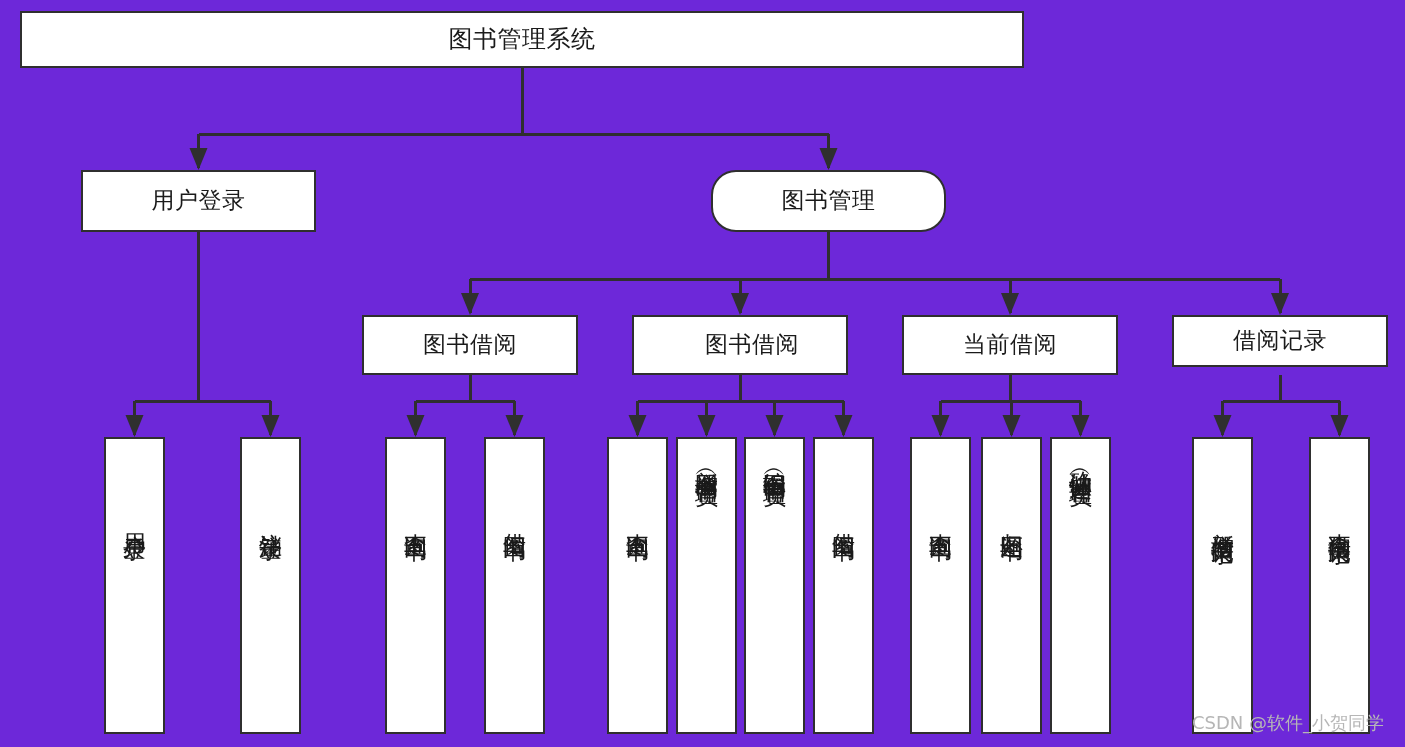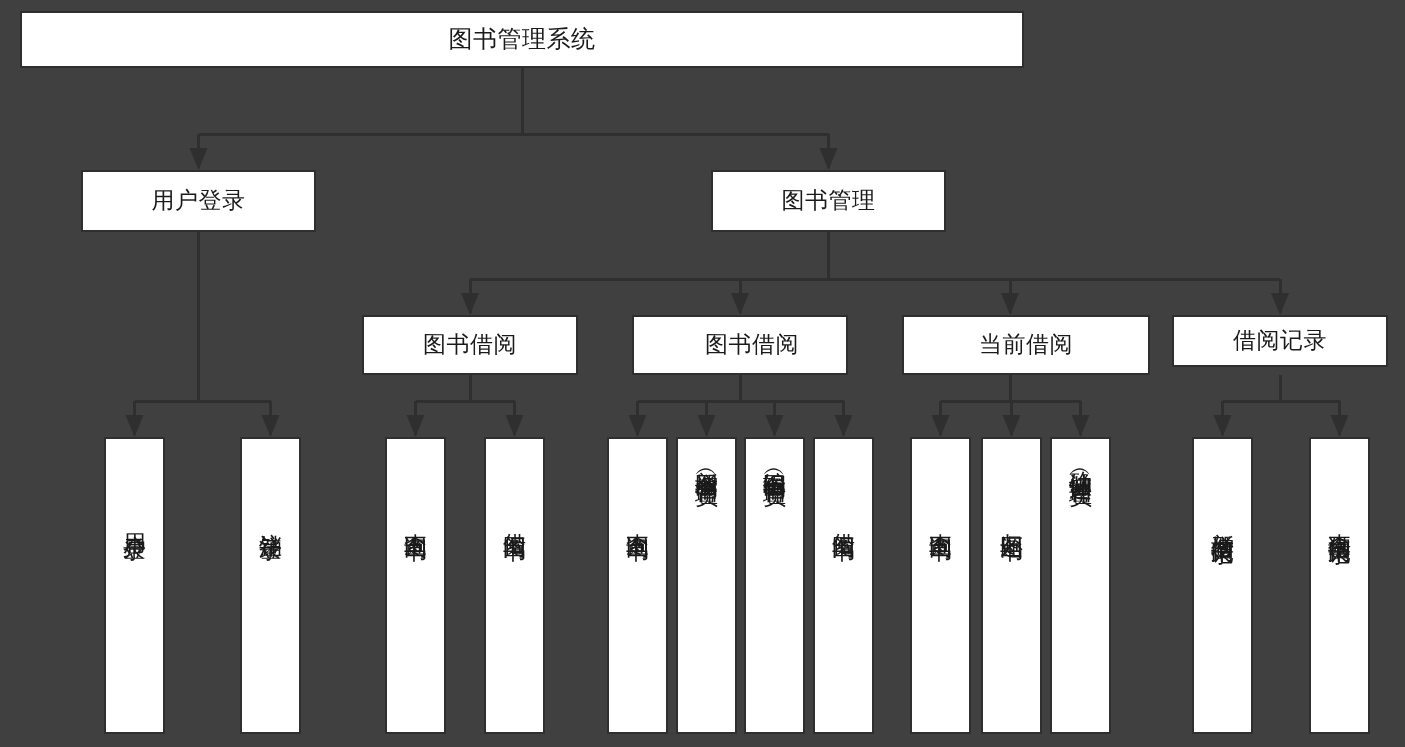--- a/index.html
+++ b/index.html
@@ -7,21 +7,21 @@
     padding: 0;
     background: #ffffff;
   }
   body {
     font-family: "DejaVu Sans", "Liberation Sans", sans-serif;
   }
   #canvas {
     position: relative;
     width: 1405px;
     height: 747px;
-    background: #404040;
+    background: #6d28d9;
     overflow: hidden;
   }
   #edges {
     position: absolute;
     left: 0;
     top: 0;
     width: 1405px;
     height: 747px;
   }
   .node {
@@ -131,30 +131,30 @@
       <line x1="1339.5" y1="401" x2="1339.5" y2="435" stroke="#2f2f2f" stroke-width="3" shape-rendering="crispEdges"></line>
       <path d="M 1330.5 415 L 1348.5 415 L 1339.5 437 Z" fill="#2f2f2f"></path>
     </svg>
   <div id="nodes">
       <div class="node horizontal root" style="left: 20px; top: 11px; width: 1004px; height: 57px;">
         <span class="node-label">图书管理系统</span>
       </div>
       <div class="node horizontal" style="left: 81px; top: 170px; width: 235px; height: 62px;">
         <span class="node-label">用户登录</span>
       </div>
-      <div class="node horizontal" style="left: 711px; top: 170px; width: 235px; height: 62px;">
+      <div class="node horizontal" style="left: 711px; top: 170px; width: 235px; height: 62px; border-radius: 25px;">
         <span class="node-label">图书管理</span>
       </div>
       <div class="node horizontal" style="left: 362px; top: 315px; width: 216px; height: 60px;">
         <span class="node-label">图书借阅</span>
       </div>
       <div class="node horizontal" style="left: 632px; top: 315px; width: 216px; height: 60px; padding-left: 24px;">
         <span class="node-label">图书借阅</span>
       </div>
-      <div class="node horizontal" style="left: 902px; top: 315px; width: 248px; height: 60px;">
+      <div class="node horizontal" style="left: 902px; top: 315px; width: 216px; height: 60px;">
         <span class="node-label">当前借阅</span>
       </div>
       <div class="node horizontal" style="left: 1172px; top: 315px; width: 216px; height: 52px;">
         <span class="node-label">借阅记录</span>
       </div>
       <div class="node vertical mid" style="left: 104px; top: 437px; width: 61px; height: 297px;">
         <span class="node-label">用户登录</span>
       </div>
       <div class="node vertical mid" style="left: 240px; top: 437px; width: 61px; height: 297px;">
         <span class="node-label">注销登录</span>
@@ -186,13 +186,14 @@
       <div class="node vertical" style="left: 1050px; top: 437px; width: 61px; height: 297px;">
         <span class="node-label">确认归还（管理员）</span>
       </div>
       <div class="node vertical mid" style="left: 1192px; top: 437px; width: 61px; height: 297px;">
         <span class="node-label">新增借阅记录</span>
       </div>
       <div class="node vertical mid" style="left: 1309px; top: 437px; width: 61px; height: 297px;">
         <span class="node-label">查询借阅记录</span>
       </div>
     </div>
+  <div class="watermark">CSDN @软件_小贺同学</div>
 </div>
 
 </body></html>

